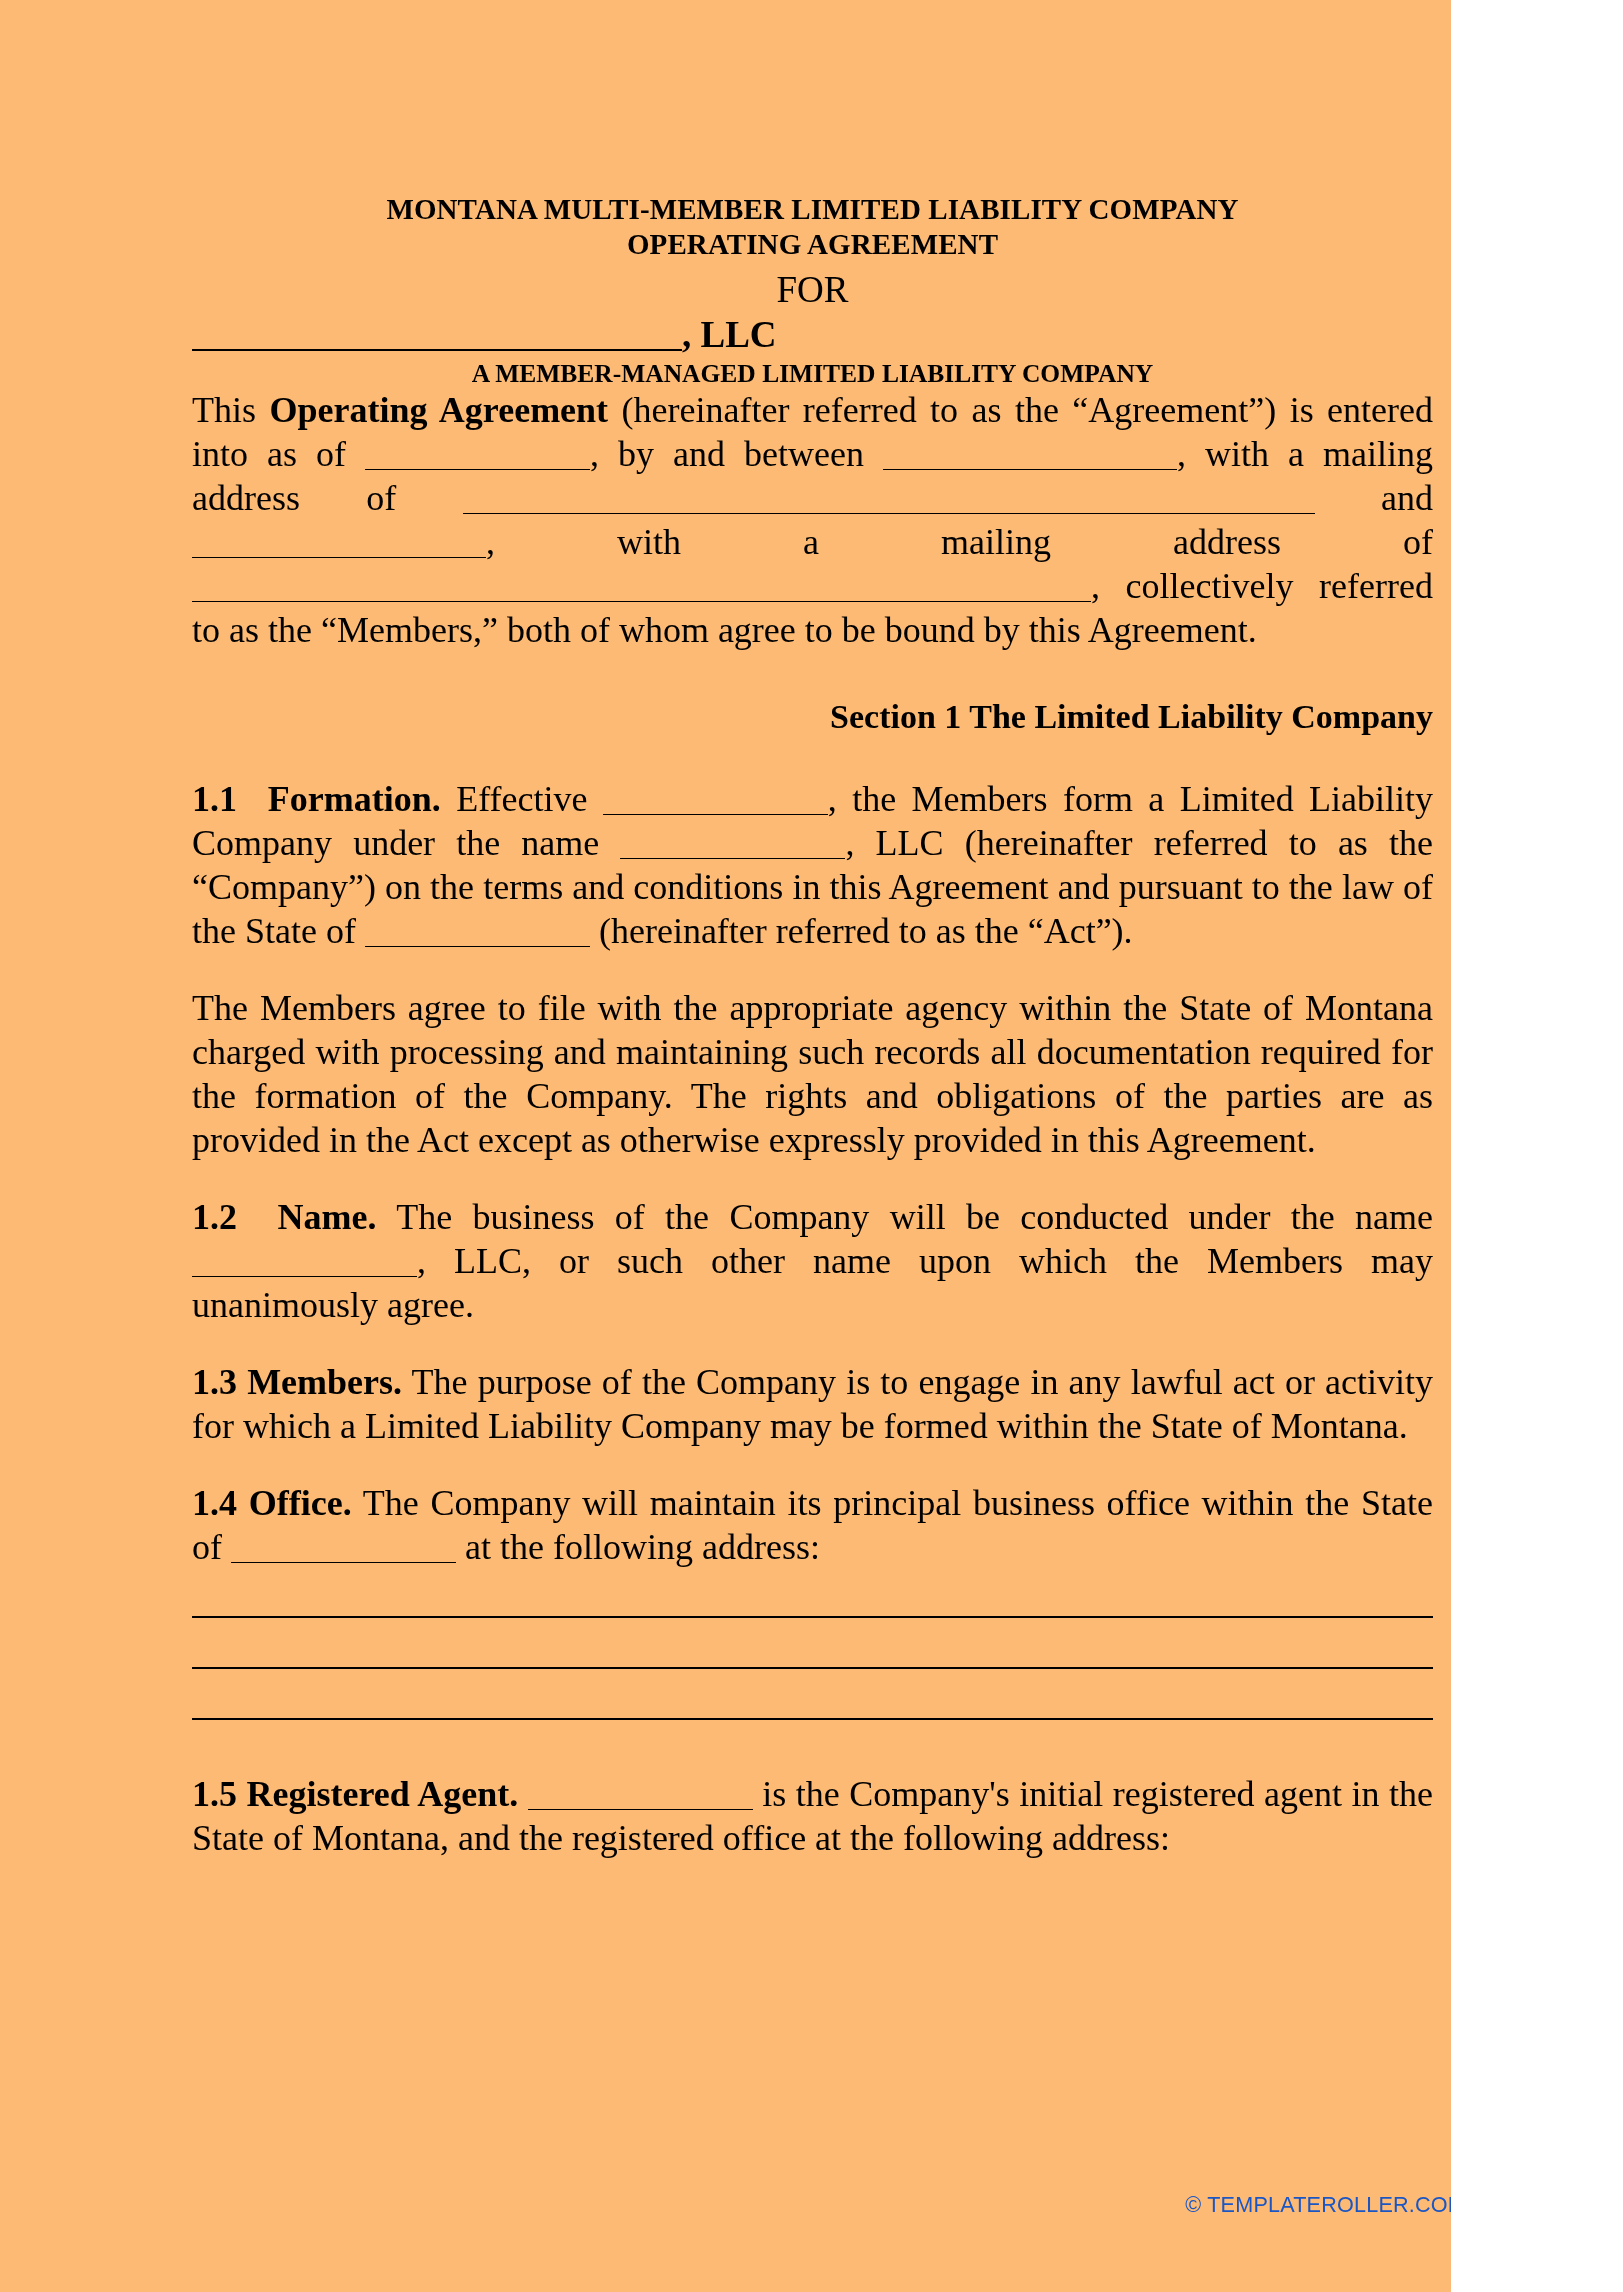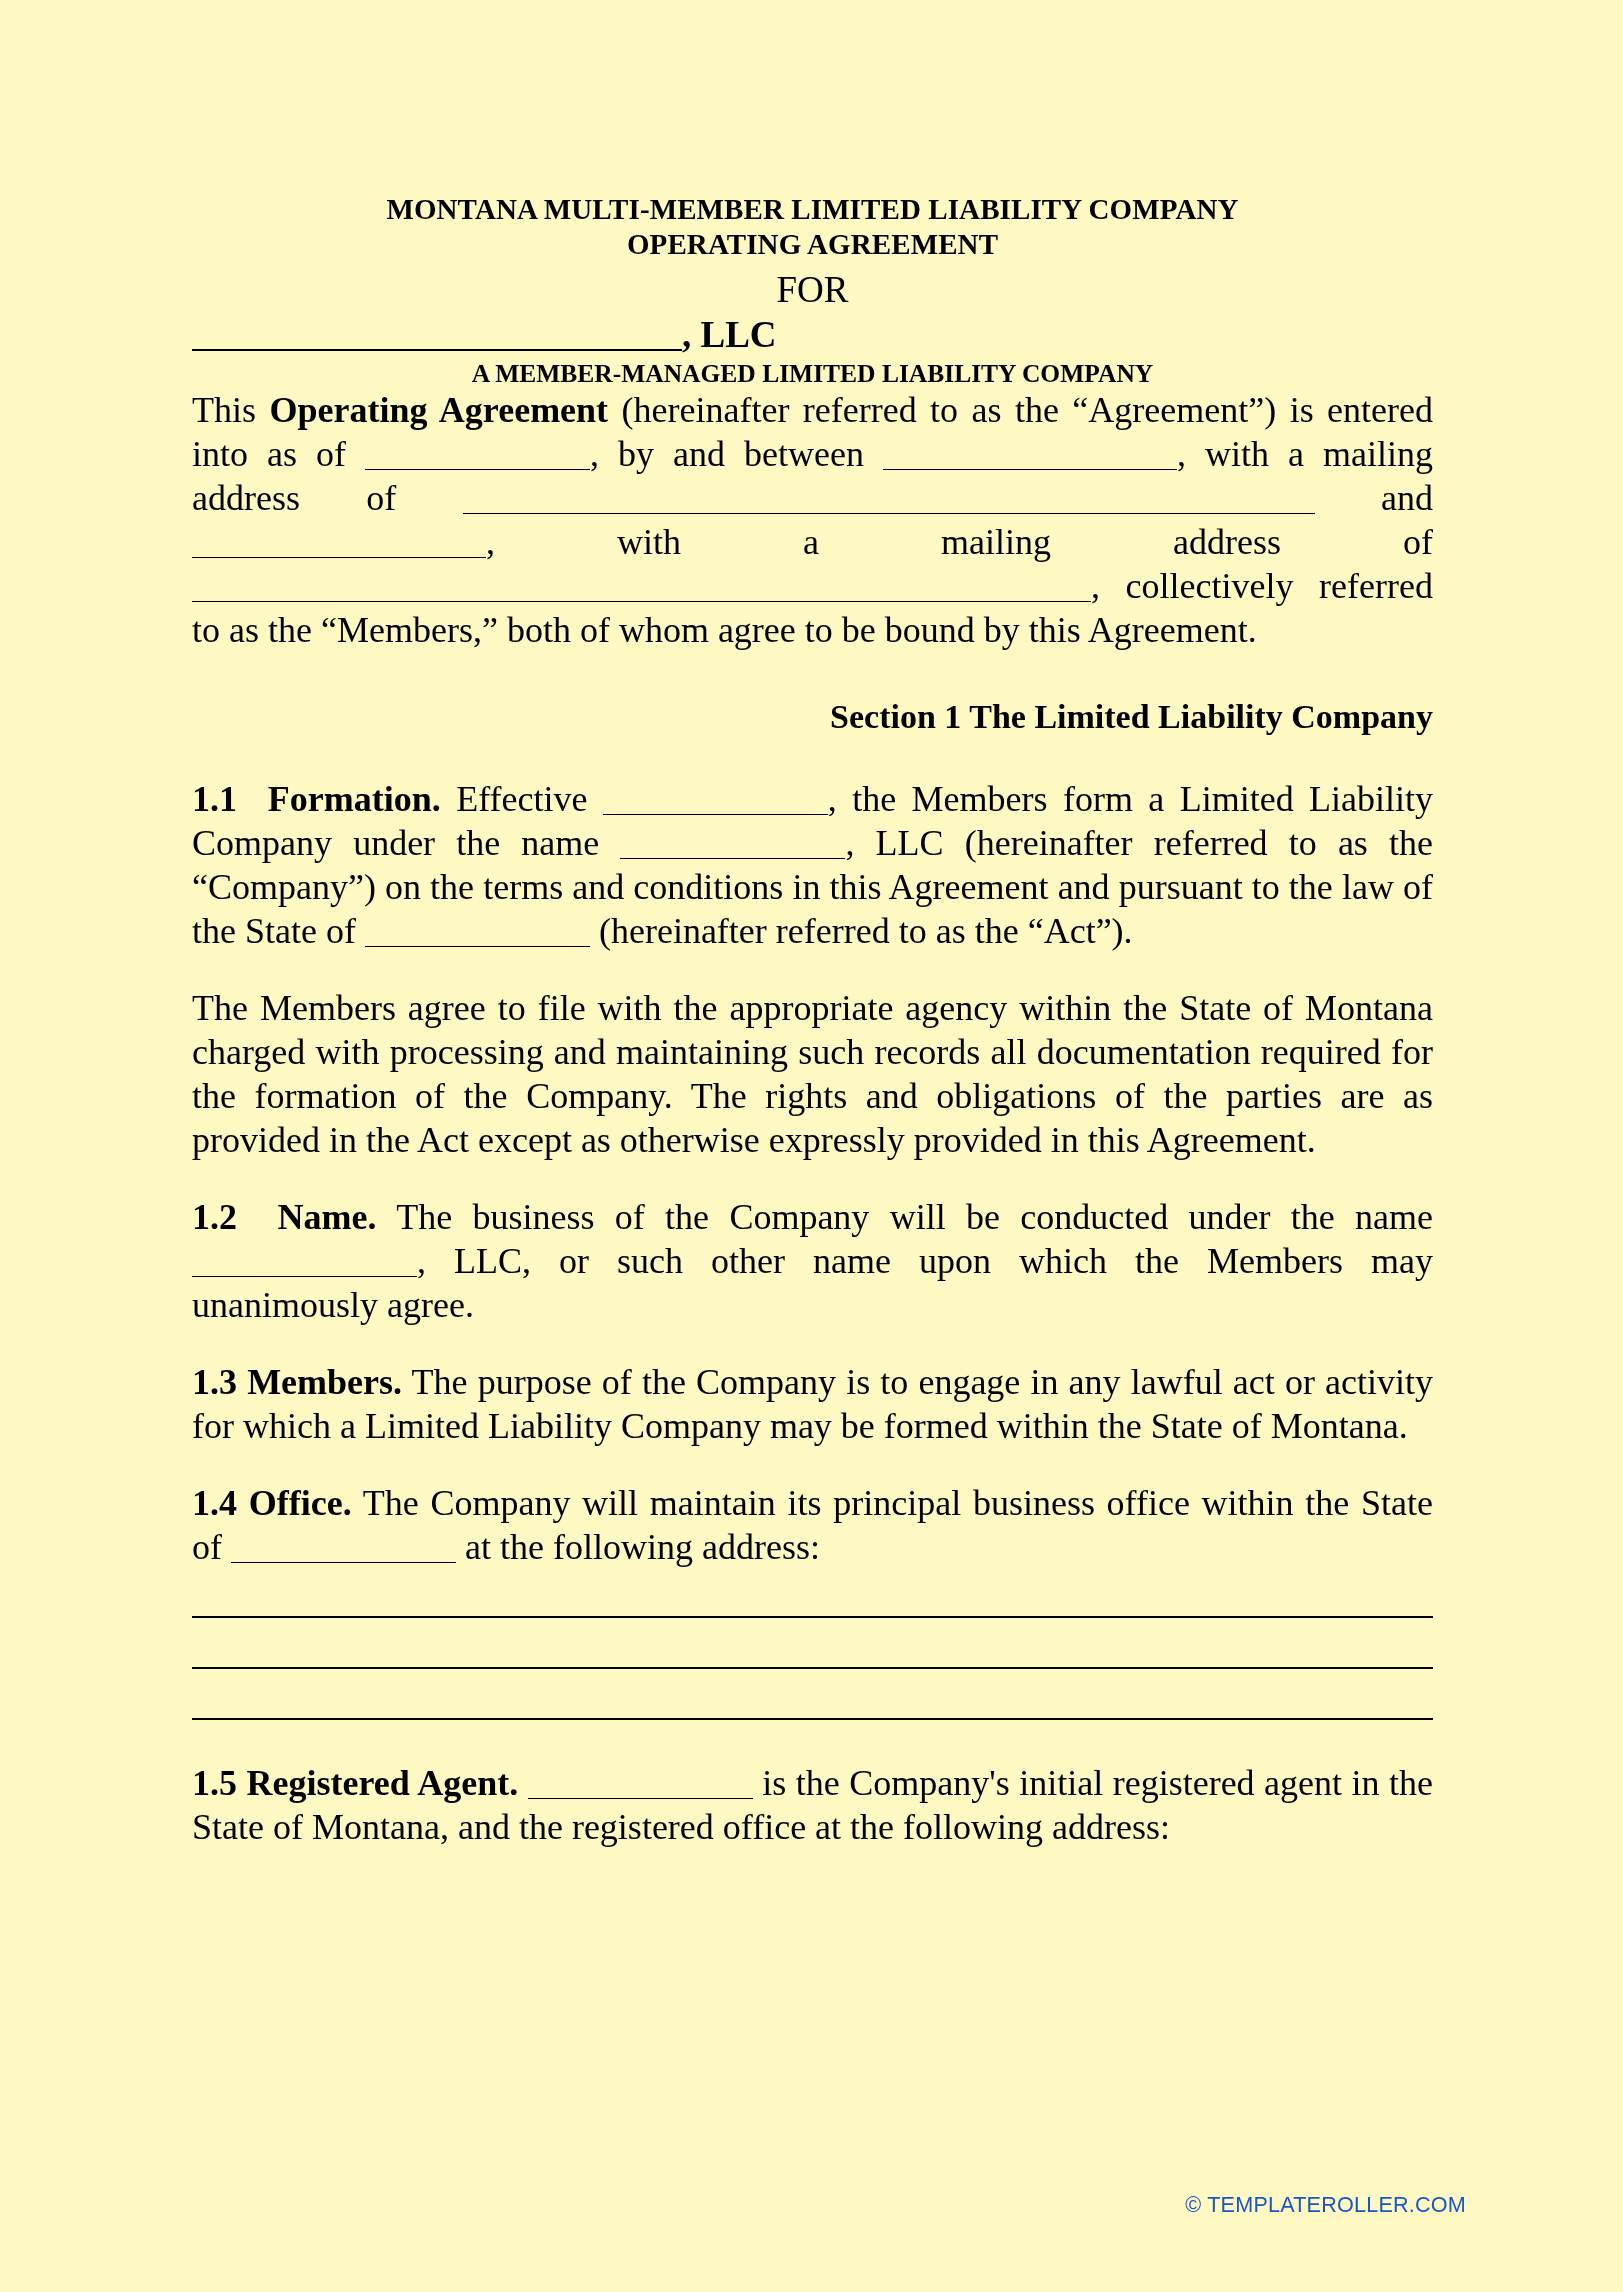--- a/index.html
+++ b/index.html
@@ -6,23 +6,23 @@
     margin: 0;
     padding: 0;
     background: #ffffff;
   }
   body {
     font-family: "Liberation Serif", "DejaVu Serif", serif;
     color: #000000;
   }
   .page {
     position: relative;
-    width: 1623px;
+    width: 1451px;
     height: 2293px;
-    background: #fef9c3;
+    background: #fdba74;
     overflow: hidden;
     box-sizing: border-box;
     padding-left: 23px;
   }
   .content {
     position: absolute;
     left: 192px;
     top: 0;
     width: 1241px;
   }
@@ -160,21 +160,21 @@
     <p class="body gap"><b>1.3</b><b>&nbsp;</b><b>Members.</b><span> The purpose of the Company is to engage in any lawful act or activity for which a Limited Liability Company may be formed within the State of Montana.</span></p>
 
     <p class="body gap"><b>1.4</b><b>&nbsp;</b><b>Office.</b><span> The Company will maintain its principal business office within the State of </span><span class="u u-md"></span><span> at the following address:</span></p>
 
     <div class="rule-group">
       <div class="rule"></div>
       <div class="rule"></div>
       <div class="rule"></div>
     </div>
 
-    <p class="body gap" style="margin-top:41px;"><b>1.5</b><b>&nbsp;</b><b>Registered Agent.</b><span> </span><span class="u u-md"></span><span> is the Company's initial registered agent in the State of Montana, and the registered office at the following address:</span></p>
+    <p class="body gap" style="margin-top:52px;"><b>1.5</b><b>&nbsp;</b><b>Registered Agent.</b><span> </span><span class="u u-md"></span><span> is the Company's initial registered agent in the State of Montana, and the registered office at the following address:</span></p>
 
   </div>
 
   <div class="footer">
     <span class="footer-text" style="color: rgb(26, 86, 196);">© TEMPLATEROLLER.COM</span>
   </div>
 </div>
 
 
 </body></html>

